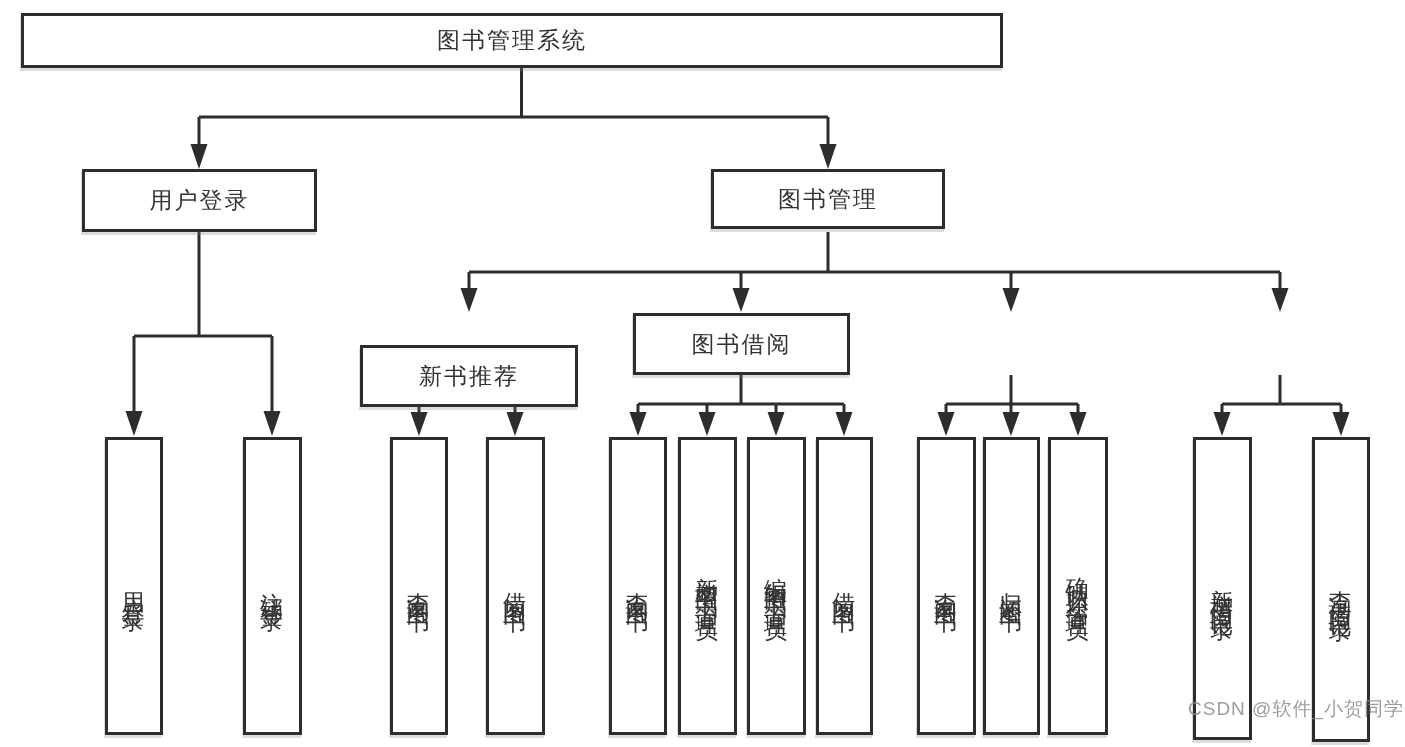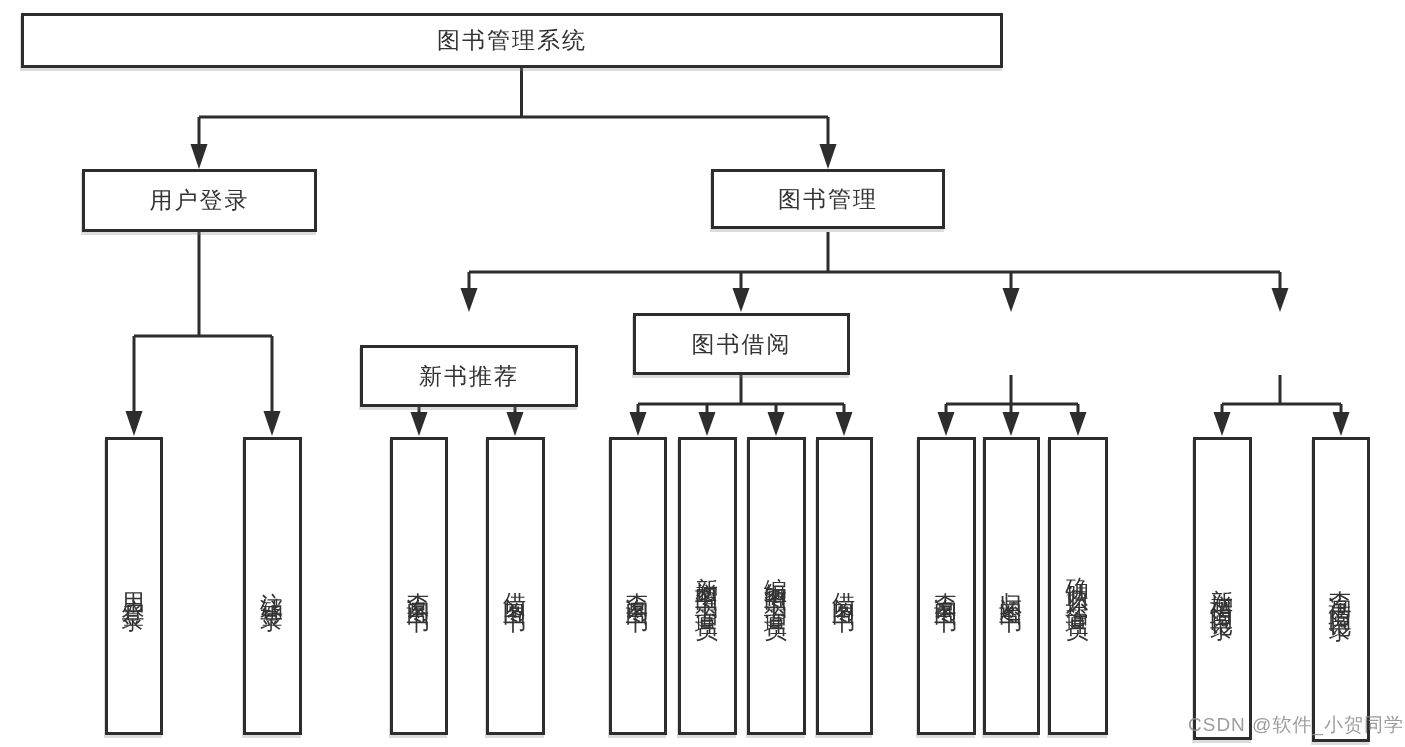--- a/index.html
+++ b/index.html
@@ -145,15 +145,15 @@
     <span>确认归还（管理员）</span>
   </div>
 
   <div class="node vnode" style="left:1193px;top:437px;width:59px;height:303px;">
     <span>新增借阅记录</span>
   </div>
   <div class="node vnode" style="left:1312px;top:437px;width:58px;height:305px;">
     <span>查询借阅记录</span>
   </div>
 
-  <div class="watermark" style="left:1188px;top:712px;">CSDN @软件_小贺同学</div>
+  <div class="watermark" style="left:1188px;top:696px;">CSDN @软件_小贺同学</div>
 
 </div>
 
 </body></html>

